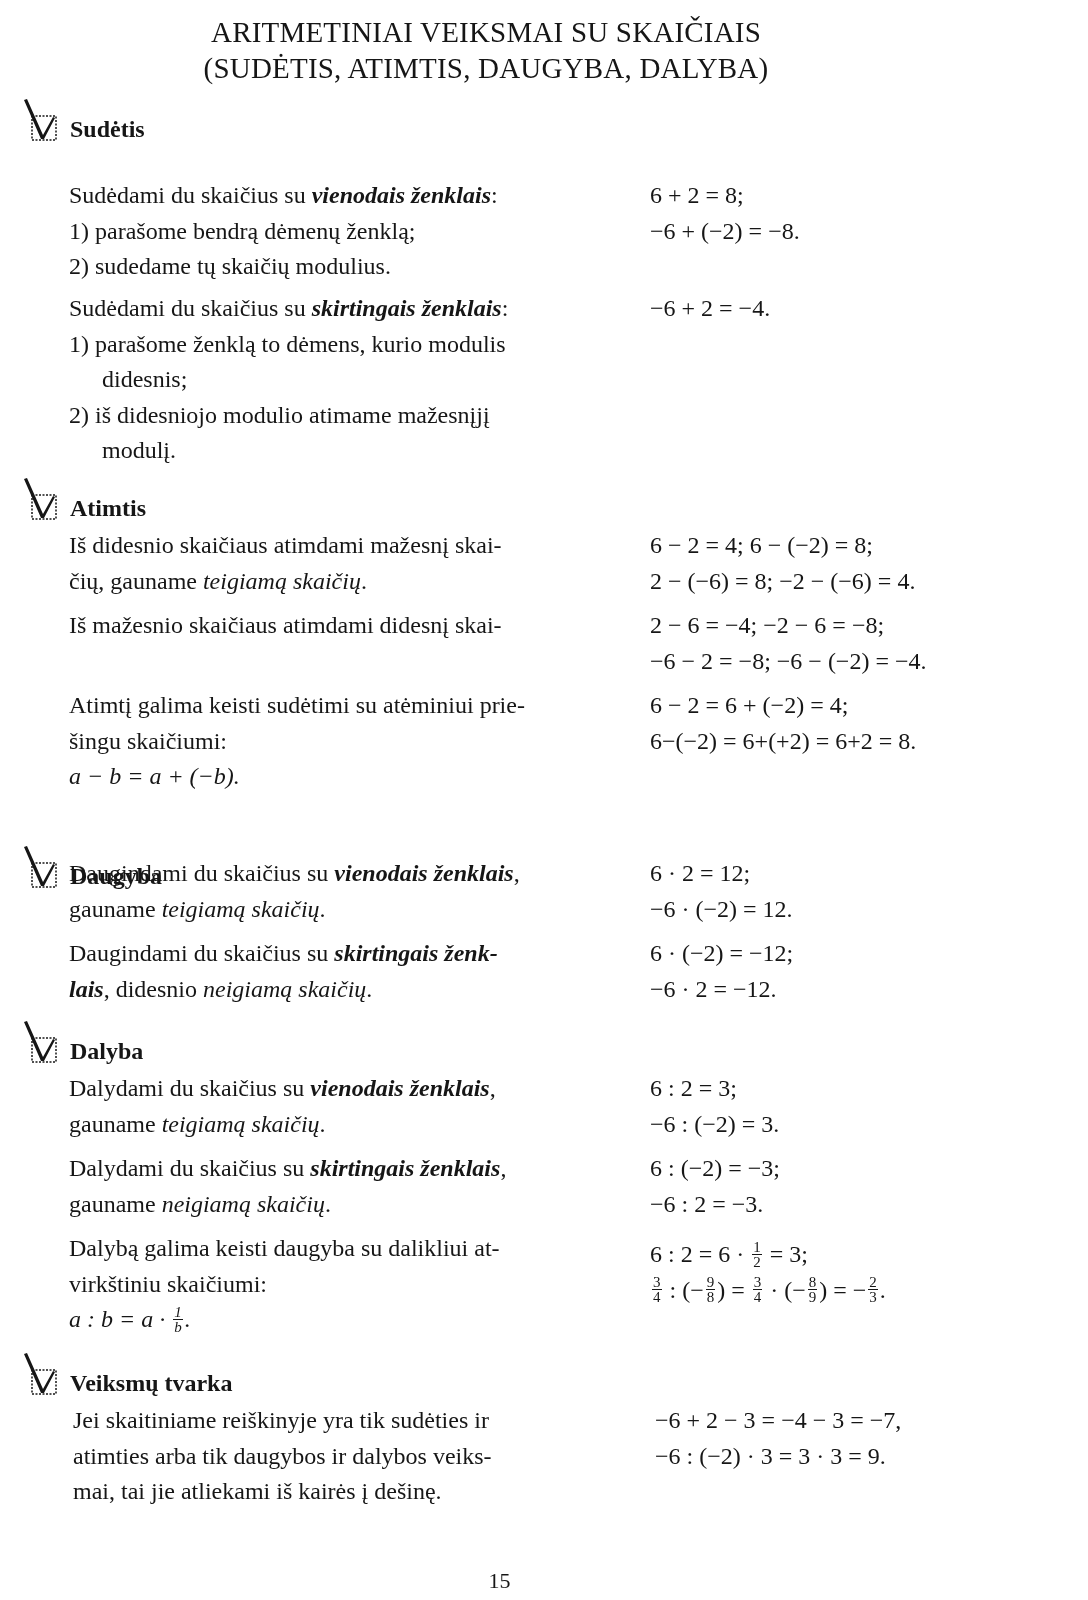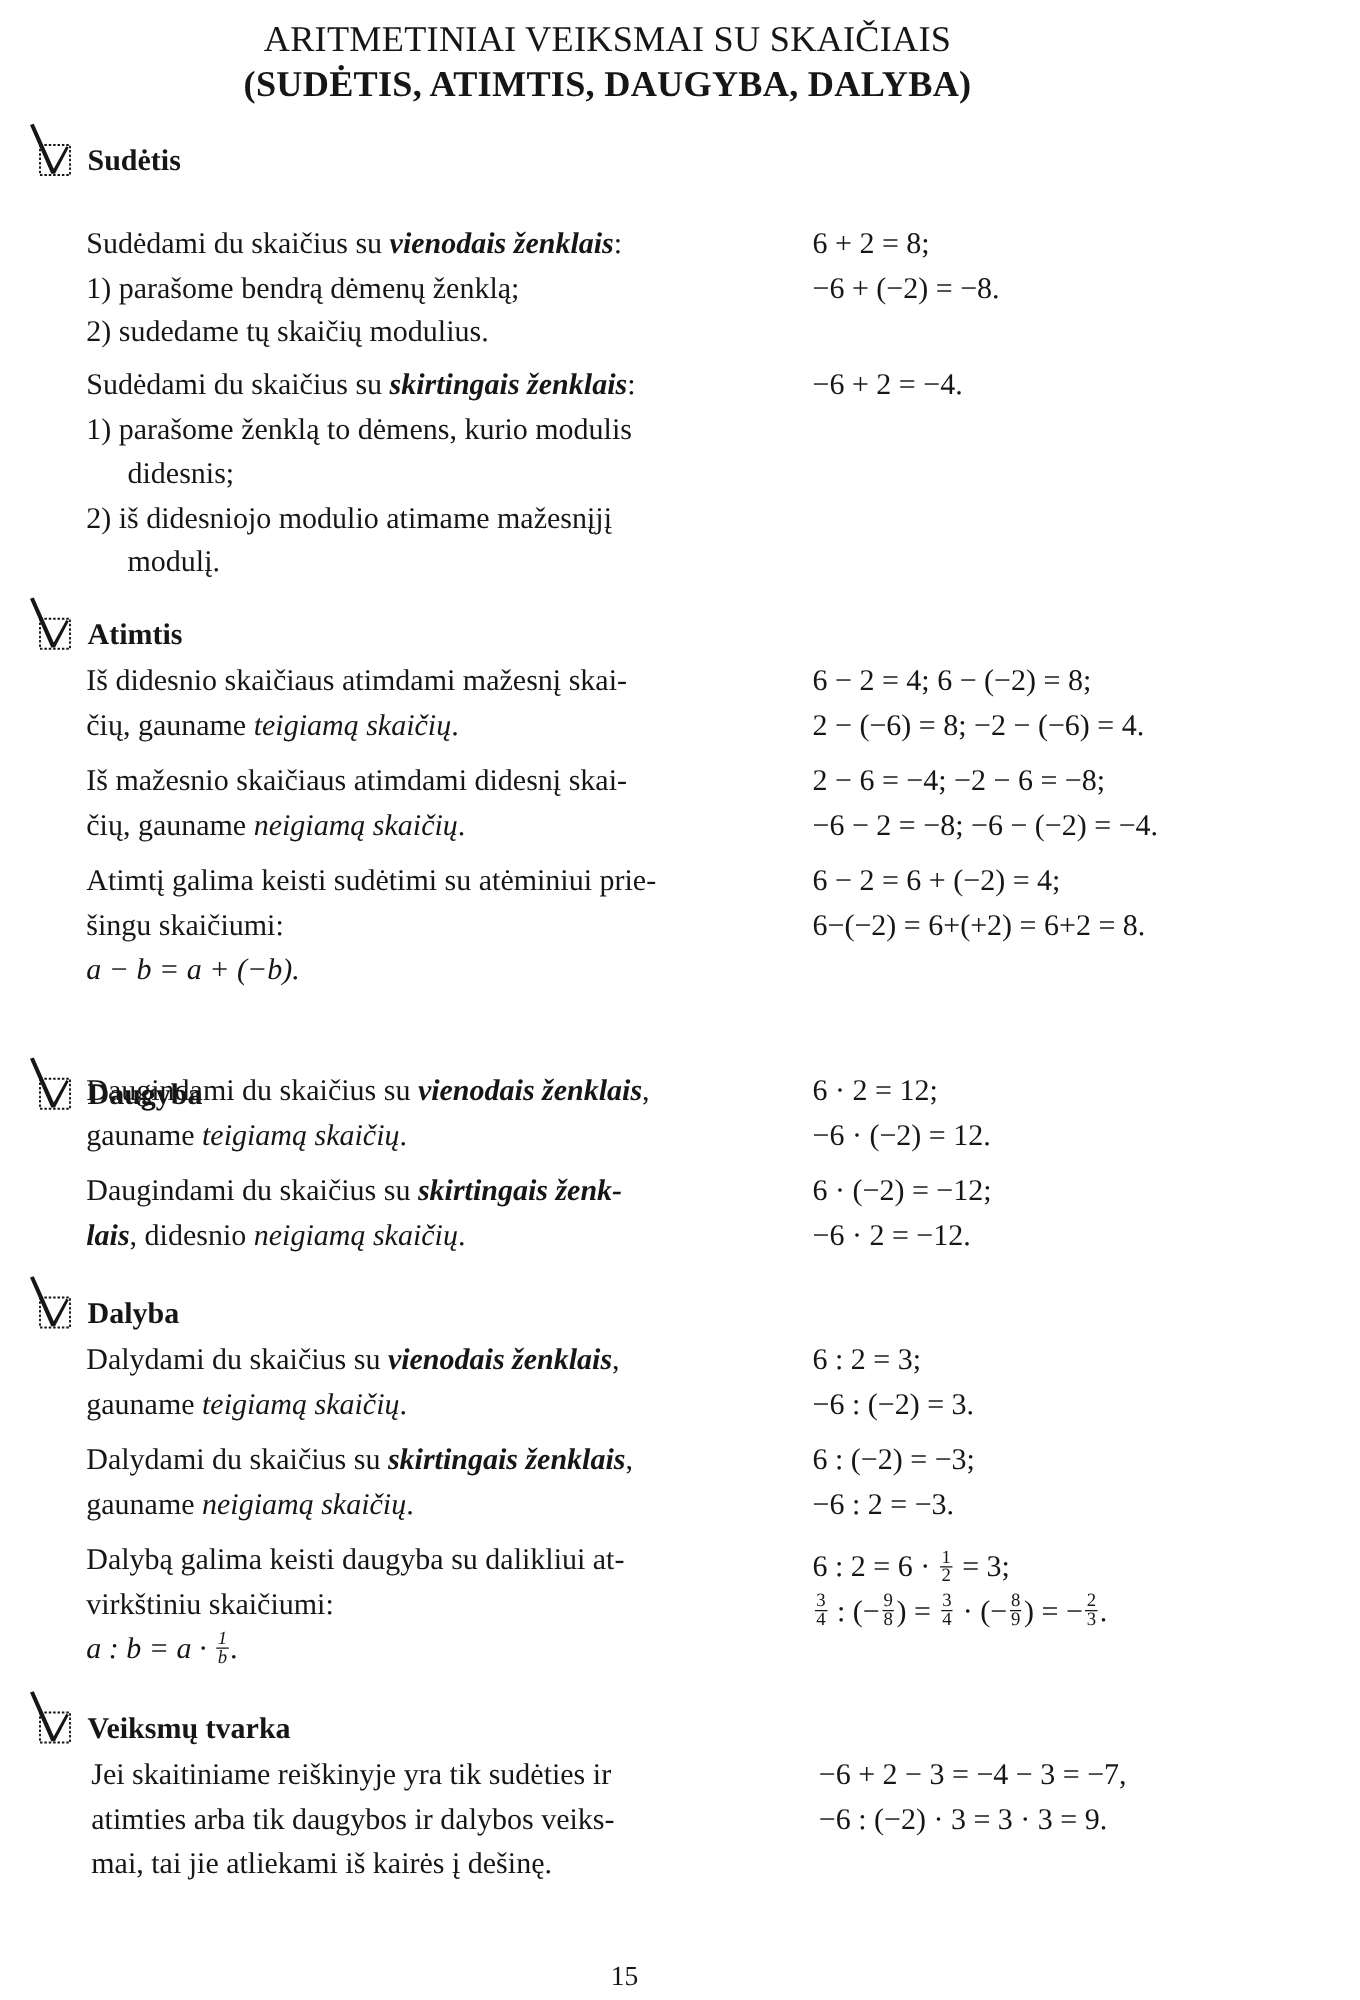--- a/index.html
+++ b/index.html
@@ -14,21 +14,21 @@
       position: absolute;
       left: 0; width: 944px;
       top: 14px;
       text-align: center;
       font-size: 29px;
       line-height: 36px;
       letter-spacing: 0.2px;
       font-weight: normal;
     }
     .title .t1 { display: block; margin-left: 28px; }
-    .title .t2 { display: block; margin-left: 28px; font-weight: bold; }
+    .title .t2 { display: block; margin-left: 28px; }
     .heading {
       position: absolute;
       left: 22px;
       height: 40px;
       display: flex;
       align-items: flex-end;
     }
     .check-icon {
       position: relative;
       width: 46px;
@@ -152,23 +152,20 @@
   </div>
   <div class="right">
     <span class="ln">6 − 2 = 4; 6 − (−2) = 8;</span>
     <span class="ln">2 − (−6) = 8; −2 − (−6) = 4.</span>
   </div>
 </div>
 
 <div class="row" style="top:608px;">
   <div class="left">
     <span class="ln">Iš mažesnio skaičiaus atimdami didesnį skai-</span>
-    <span class="ln">
-      <span>čių, gauname </span><span class="it">neigiamą skaičių</span><span>.</span>
-    </span>
   </div>
   <div class="right">
     <span class="ln">2 − 6 = −4; −2 − 6 = −8;</span>
     <span class="ln">−6 − 2 = −8; −6 − (−2) = −4.</span>
   </div>
 </div>
 
 <div class="row" style="top:688px;">
   <div class="left">
     <span class="ln">Atimtį galima keisti sudėtimi su atėminiui prie-</span>

